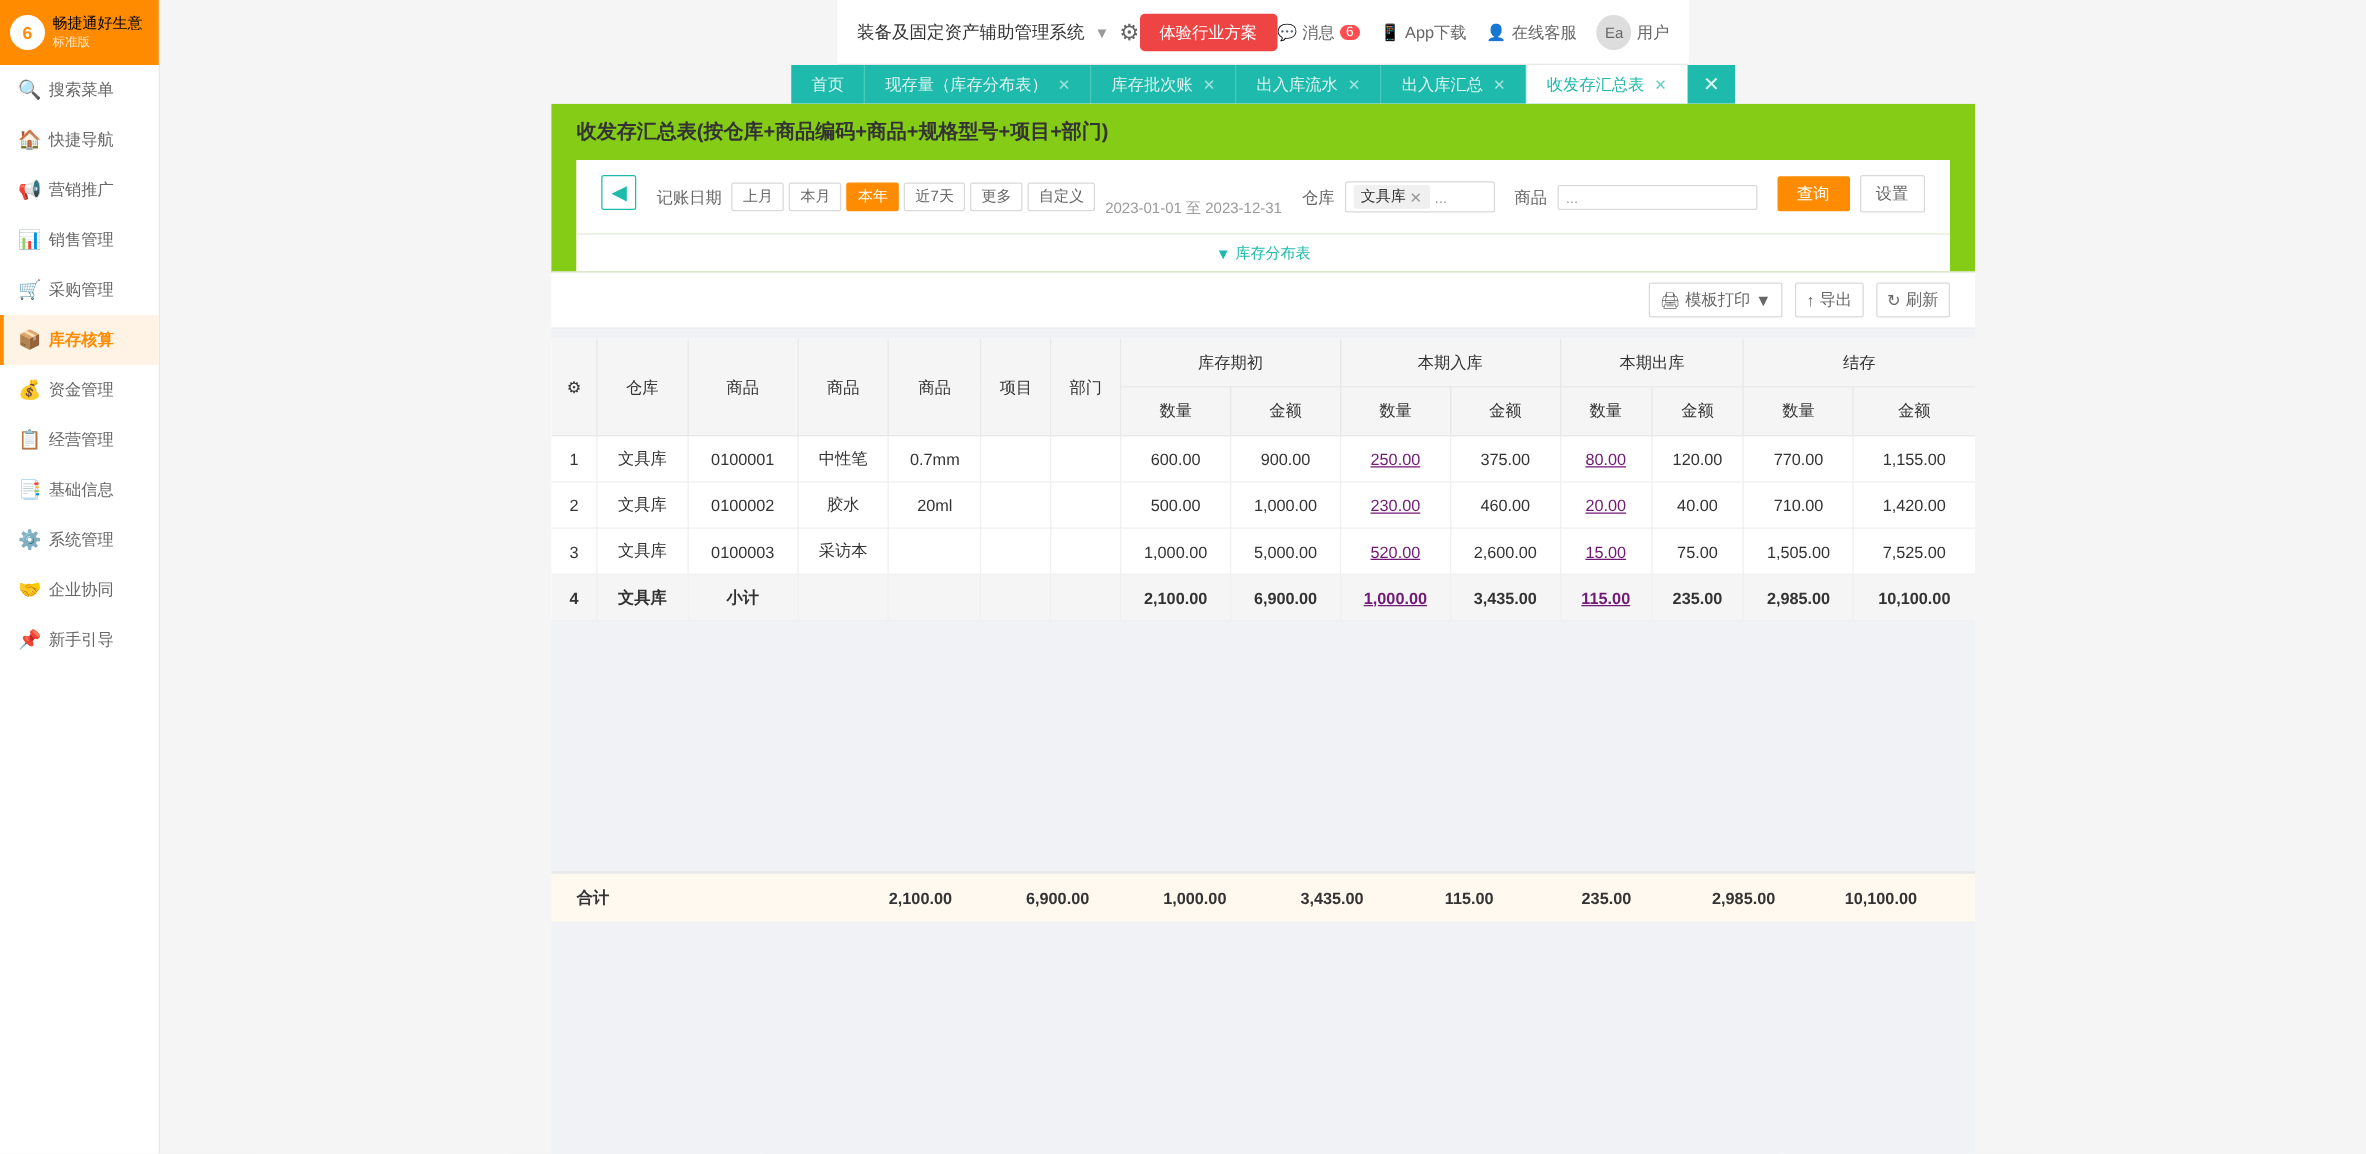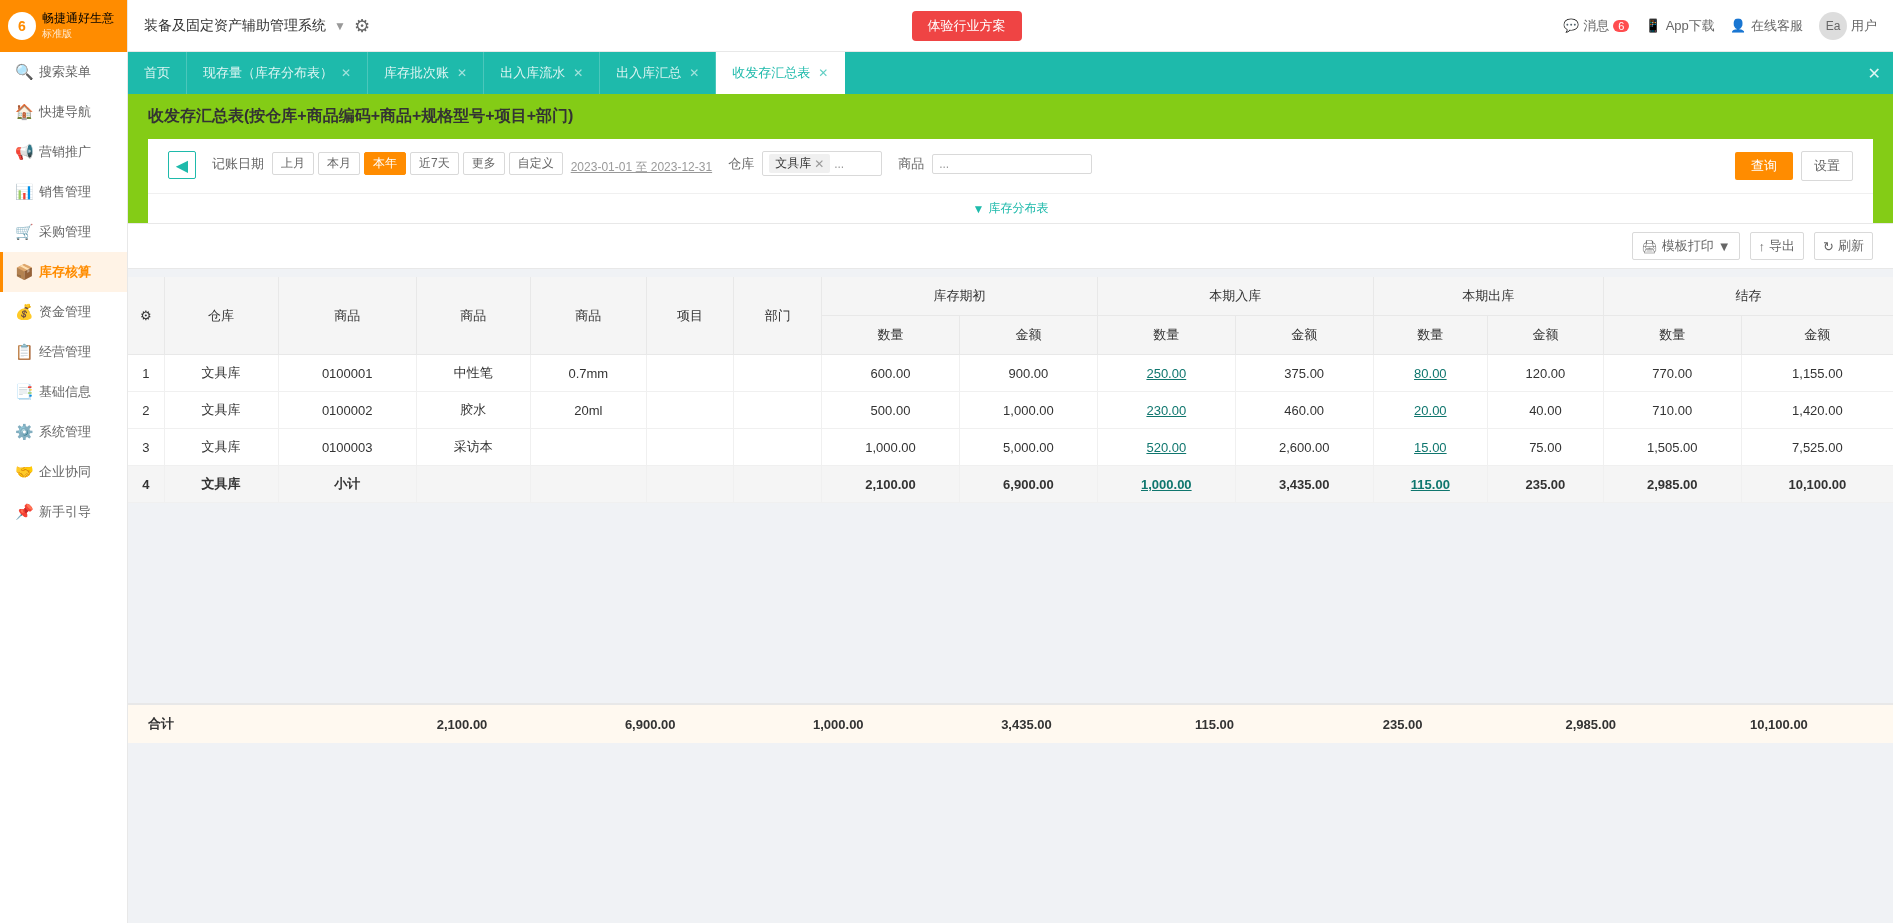--- a/index.html
+++ b/index.html
@@ -13,36 +13,36 @@
     .sidebar-logo { background: #ff8c00; color: #fff; padding: 10px 8px; display: flex; align-items: center; gap: 6px; height: 52px; }
     .sidebar-logo-icon { width: 28px; height: 28px; background: #fff; border-radius: 50%; display: flex; align-items: center; justify-content: center; color: #ff8c00; font-weight: bold; font-size: 14px; flex-shrink: 0; }
     .sidebar-logo-text { font-size: 12px; color: #000000; line-height: 1.3; }
     .sidebar-logo-badge { font-size: 10px; color: rgba(255,255,255,0.8); }
     .sidebar-item { display: flex; align-items: center; gap: 6px; padding: 11px 12px; cursor: pointer; color: #666; transition: all 0.2s; border-left: 3px solid transparent; }
     .sidebar-item.active { background: #fff3e6; color: #ff8c00; border-left: 3px solid #ff8c00; font-weight: bold; }
     .sidebar-item-icon { font-size: 15px; width: 18px; text-align: center; }
     .sidebar-item-label { font-size: 13px; }
 
     
-    .main-content { flex: 1; display: flex; flex-direction: column; overflow: hidden; }
+    .main-content { flex: 1; display: flex; flex-direction: column; overflow: hidden; align-items: center; }
 
     
     .topbar { height: 52px; background: #fff; display: flex; align-items: center; justify-content: space-between; padding: 0 16px; border-bottom: 1px solid #e8e8e8; flex-shrink: 0; }
     .topbar-left { display: flex; align-items: center; gap: 8px; }
     .topbar-system-name { font-size: 14px; color: #333; }
     .topbar-dropdown-icon { color: #999; font-size: 12px; }
     .topbar-settings { color: #666; font-size: 18px; cursor: pointer; }
     .topbar-trial-btn { background: #ef4444; color: #fff; border: none; border-radius: 4px; padding: 6px 16px; font-size: 13px; cursor: pointer; }
     .topbar-right { display: flex; align-items: center; gap: 16px; }
     .topbar-action { display: flex; align-items: center; gap: 4px; color: #666; cursor: pointer; font-size: 13px; }
     .topbar-action .badge { background: #ff4d4f; color: #fff; border-radius: 10px; padding: 0 5px; font-size: 11px; }
     .user-avatar { width: 28px; height: 28px; background: #ddd; border-radius: 50%; display: flex; align-items: center; justify-content: center; font-size: 12px; color: #666; }
 
     
-    .tab-bar { background: #1ebaab; display: flex; align-items: center; padding: 0; flex-shrink: 0; height: 42px; }
+    .tab-bar { background: #1ebaab; display: flex; align-items: center; padding: 0; flex-shrink: 0; height: 31px; }
     .tab-item { display: flex; align-items: center; gap: 6px; padding: 0 16px; height: 100%; color: rgba(255,255,255,0.85); cursor: pointer; font-size: 13px; border-right: 1px solid rgba(255,255,255,0.2); transition: all 0.2s; }
     .tab-item.active { background: #fff; color: #1ebaab; font-weight: 400; }
     .tab-item .tab-close { font-size: 12px; color: inherit; opacity: 0.7; margin-left: 2px; }
     .tab-item.active .tab-close { color: #1ebaab; }
     .tab-close-main { margin-left: auto; padding: 0 12px; color: rgba(255,255,255,0.85); cursor: pointer; font-size: 16px; }
 
     
     .page-content { flex: 1; overflow-y: auto; background: #f0f2f5; padding: 0; }
 
     
@@ -51,21 +51,21 @@
 
     
     .filter-bar { background: #fff; padding: 12px 20px; display: flex; align-items: flex-start; gap: 16px; flex-wrap: wrap; }
     .filter-toggle-btn { background: #fff; border: 1px solid #1ebaab; color: #1ebaab; width: 28px; height: 28px; display: flex; align-items: center; justify-content: center; cursor: pointer; font-size: 16px; border-radius: 2px; flex-shrink: 0; }
     .filter-row { display: flex; align-items: center; gap: 16px; flex-wrap: wrap; flex: 1; }
     .filter-group { display: flex; align-items: center; gap: 8px; }
     .filter-label { color: #666; font-size: 13px; white-space: nowrap; }
     .date-buttons { display: flex; gap: 4px; }
     .date-btn { padding: 2px 8px; border: 1px solid #d9d9d9; background: #fff; color: #666; cursor: pointer; font-size: 12px; border-radius: 2px; }
     .date-btn.active { background: #ff8c00; border-color: #ff8c00; color: #fff; }
-    .date-range { font-size: 12px; color: #999; margin-top: 8px; text-decoration: underline; }
+    .date-range { font-size: 12px; color: #999; margin-top: 18px; }
     .filter-tag-container { display: flex; align-items: center; gap: 4px; border: 1px solid #d9d9d9; border-radius: 2px; padding: 2px 6px; background: #fff; min-width: 120px; }
     .filter-tag { background: #f0f0f0; padding: 1px 6px; border-radius: 2px; font-size: 12px; color: #333; display: flex; align-items: center; gap: 3px; }
     .filter-tag .tag-close { cursor: pointer; color: #999; }
     .filter-more { color: #999; font-size: 12px; cursor: pointer; }
     .filter-actions { display: flex; gap: 8px; align-items: center; margin-left: auto; }
     .btn-query { background: #ff8c00; color: #fff; border: none; padding: 5px 16px; font-size: 13px; cursor: pointer; border-radius: 2px; }
     .btn-settings { background: #fff; color: #666; border: 1px solid #d9d9d9; padding: 5px 12px; font-size: 13px; cursor: pointer; border-radius: 2px; }
 
     
     .expand-bar { background: #fff; text-align: center; padding: 6px; border-top: 1px solid #f0f0f0; cursor: pointer; color: #1ebaab; font-size: 12px; display: flex; align-items: center; justify-content: center; gap: 4px; }
@@ -75,21 +75,21 @@
     .toolbar-btn { display: flex; align-items: center; gap: 4px; color: #666; cursor: pointer; font-size: 13px; padding: 4px 8px; border: 1px solid #d9d9d9; border-radius: 2px; background: #fff; }
 
     
     .table-container { background: #fff; margin-top: 8px; overflow-x: auto; }
     table { width: 100%; border-collapse: collapse; font-size: 13px; }
     thead tr { background: #f5f5f5; }
     th { padding: 10px 8px; text-align: center; color: #333; font-weight: 500; border-bottom: 1px solid #e8e8e8; border-right: 1px solid #e8e8e8; white-space: nowrap; }
     th:last-child, td:last-child { border-right: none; }
     td { padding: 9px 8px; text-align: center; border-bottom: 1px solid #f0f0f0; border-right: 1px solid #f0f0f0; color: #333; }
     .sub-total-row td { font-weight: bold; background: #f5f5f5; }
-    .link-value { color: #0f766e; text-decoration: underline; cursor: pointer; margin-left: 44px; }
+    .link-value { color: #701a75; text-decoration: underline; cursor: pointer; margin-left: 44px; }
 
     
     .th-group { border-bottom: 1px solid #e8e8e8; }
 
     
     .table-footer { background: #fff9f0; border-top: 2px solid #e8e8e8; padding: 10px 20px; display: flex; align-items: center; }
     .footer-label { font-weight: bold; color: #333; margin-right: 20px; width: 200px; }
     .footer-values { display: flex; gap: 0; flex: 1; }
     .footer-cell { text-align: center; font-weight: bold; color: #333; flex: 1; }
 

